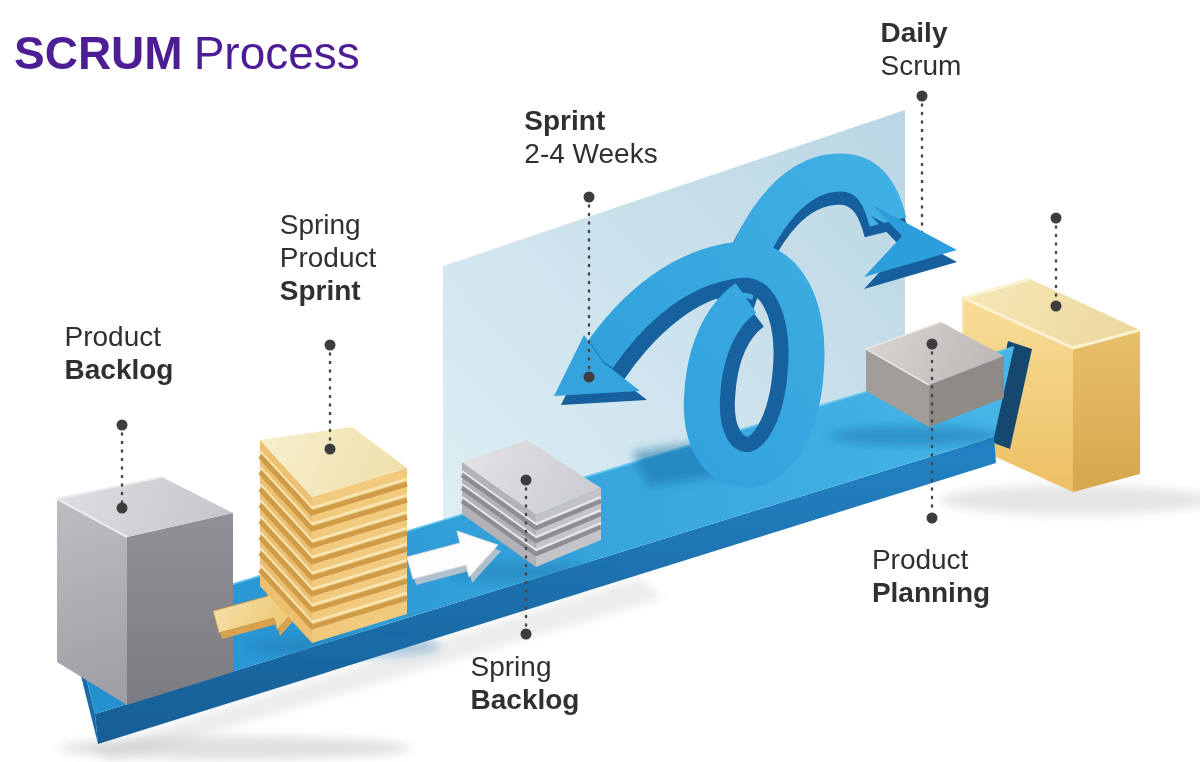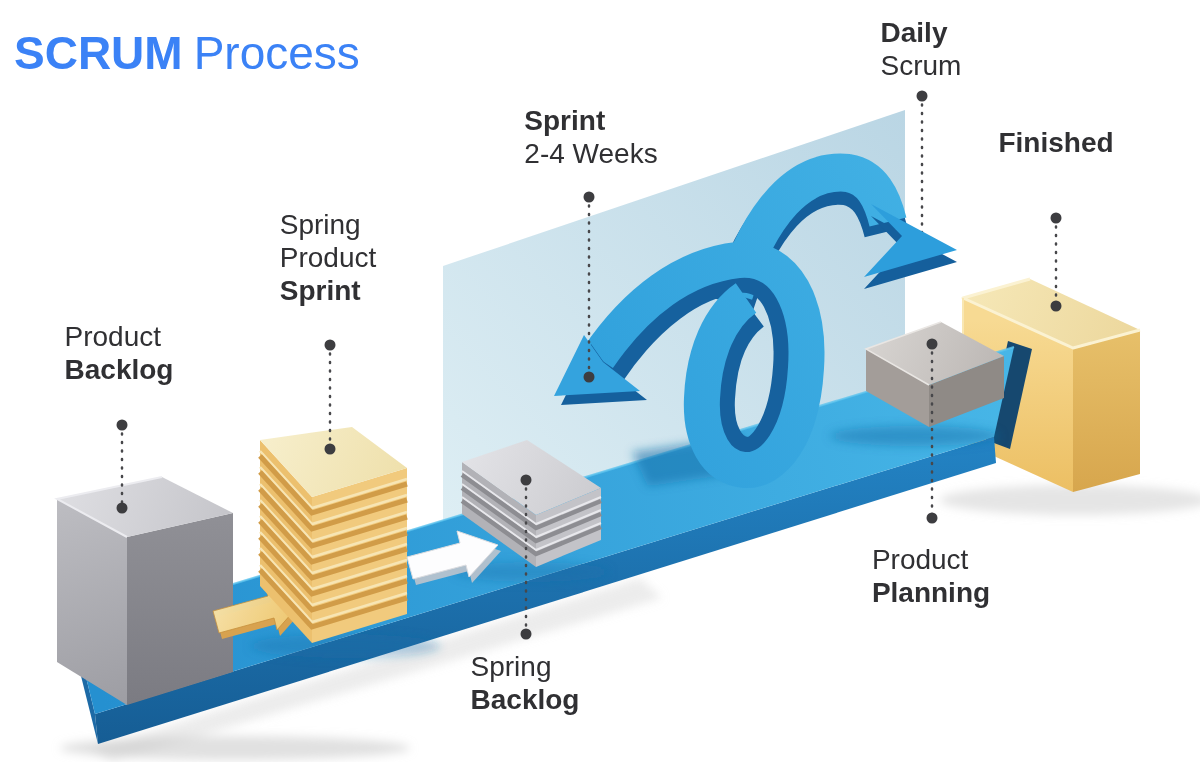--- a/index.html
+++ b/index.html
@@ -2,21 +2,21 @@
 <html><head>
 <meta charset="utf-8">
 <style>
   html,body{margin:0;padding:0;background:#ffffff;}
   .stage{
     position:relative;width:1200px;height:762px;overflow:hidden;background:#ffffff;
     font-family:"Liberation Sans","DejaVu Sans",sans-serif;
   }
   .stage svg{position:absolute;left:0;top:0;}
   .page-title{
-    position:absolute;left:14px;top:26px;font-size:46px;color:#3b82f6;letter-spacing:0;
+    position:absolute;left:14px;top:26px;font-size:46px;color:#4c1d95;letter-spacing:0;
     white-space:nowrap;
   }
   .page-title .t-bold{font-weight:700;}
   .page-title .t-reg{font-weight:400;margin-left:11px;}
   .diagram-label{
     position:absolute;transform:translateX(-50%);text-align:left;
     font-size:28px;line-height:1.18;color:#303033;white-space:nowrap;
   }
   .diagram-label .b{font-weight:700;}
   
@@ -256,21 +256,20 @@
     <div class="b">Sprint</div>
     <div>2-4 Weeks</div>
   </div>
 
   <div class="diagram-label lbl-daily-scrum">
     <div class="b">Daily</div>
     <div>Scrum</div>
   </div>
 
   <div class="diagram-label lbl-finished-work">
-    <div class="b">Finished</div>
   </div>
 
   <div class="diagram-label lbl-product-increment">
     <div>Product</div>
     <div class="b">Planning</div>
   </div>
 
   <div class="diagram-label lbl-sprint-backlog">
     <div>Spring</div>
     <div class="b">Backlog</div>

